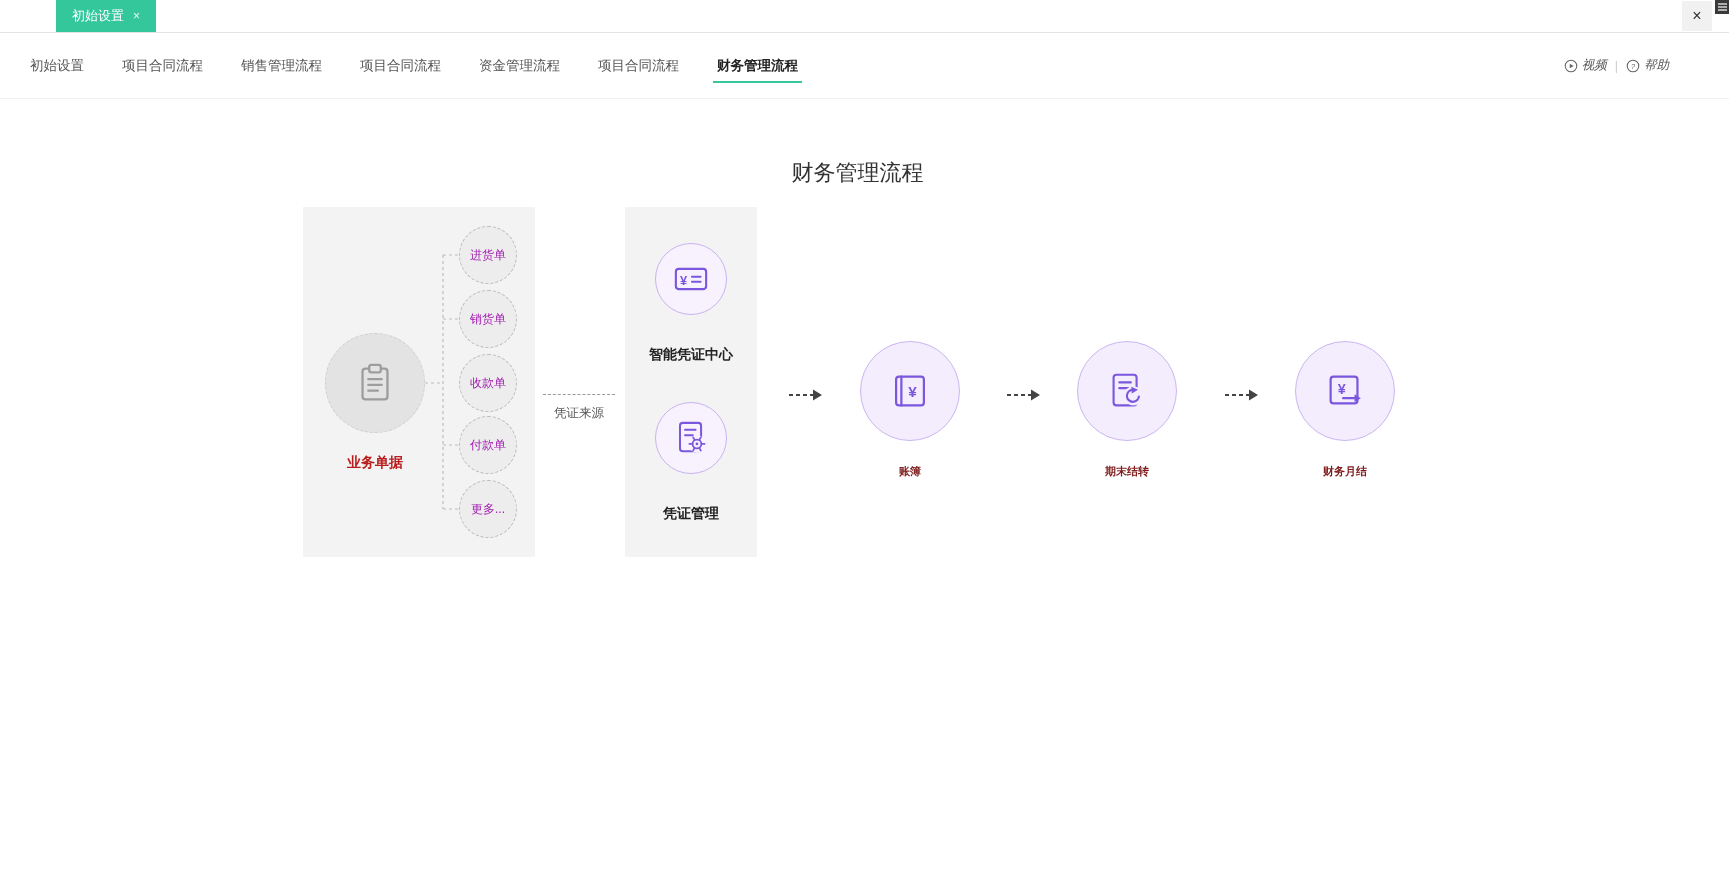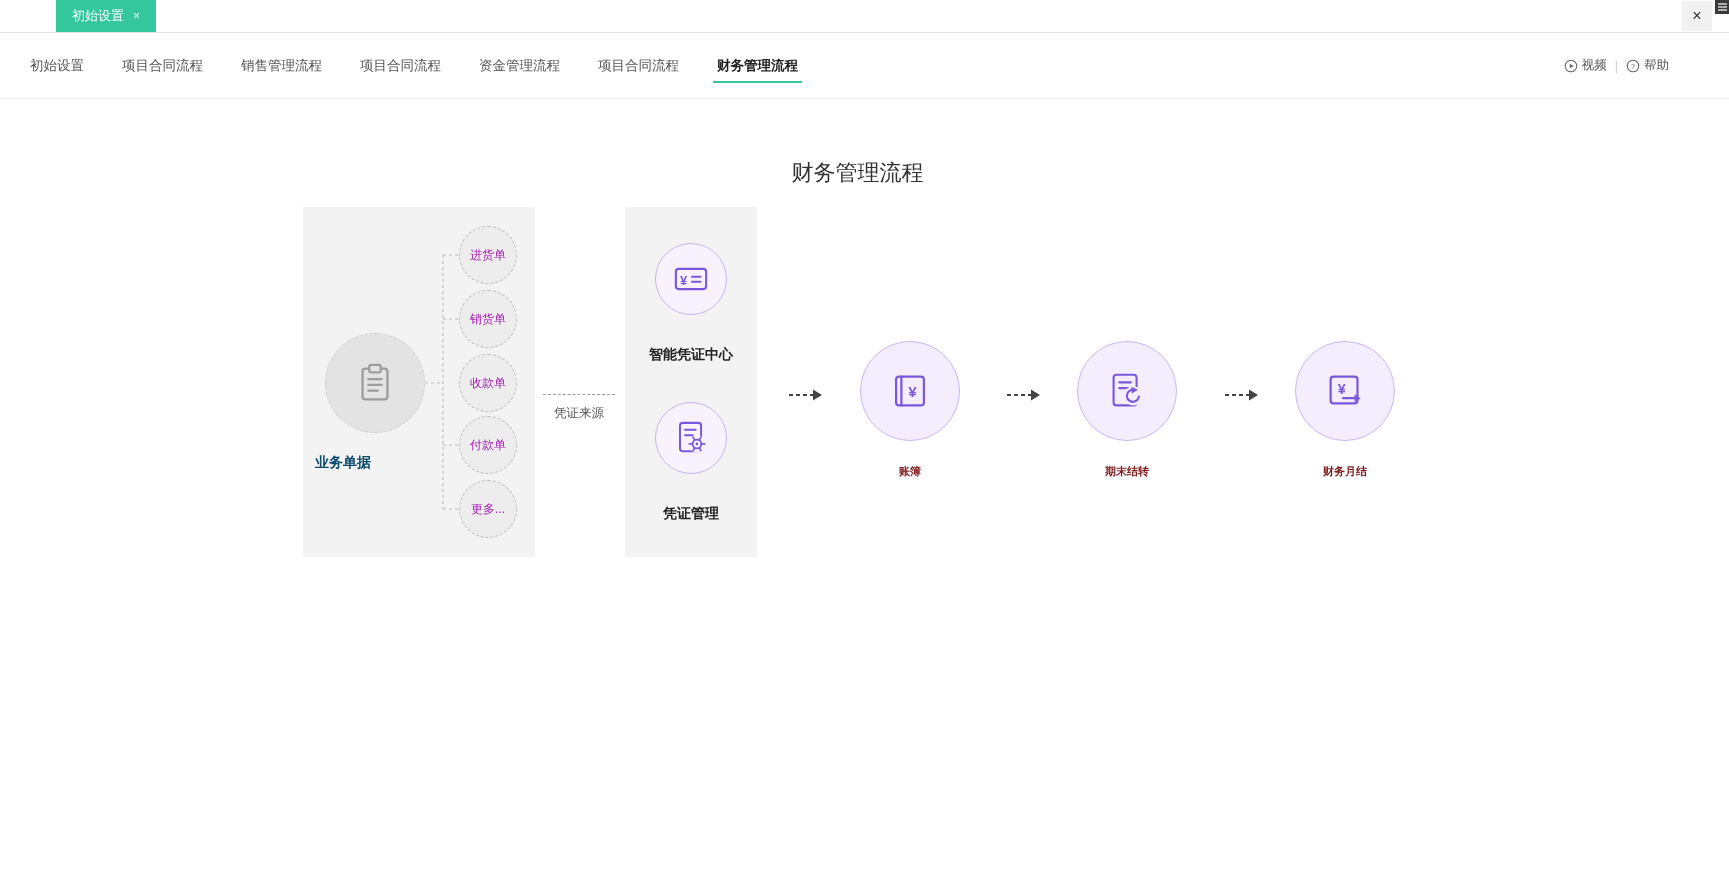--- a/index.html
+++ b/index.html
@@ -23,35 +23,35 @@
   .navbar { position:absolute; top:33px; left:0; right:0; height:66px; background:#fff;
     border-bottom:1px solid #f0f0f0; display:flex; align-items:center; padding:0 30px; }
   .nav-tabs { display:flex; gap:38px; height:100%; align-items:center; }
   .nav-tab { position:relative; height:100%; display:flex; align-items:center; font-size:13.5px;
     color:#555; cursor:pointer; white-space:nowrap; }
   .nav-tab.active { color:#222; font-weight:bold; }
   .nav-tab.active::after { content:""; position:absolute; left:-4px; right:-4px; bottom:15px;
     height:2px; background:#35c79c; }
   .nav-utils { margin-left:auto; display:flex; align-items:center; gap:8px; font-size:12.5px;
     color:#555; padding-right:30px; }
-  .util-item { display:flex; align-items:center; gap:4px; cursor:pointer; }
+  .util-item { display:flex; align-items:center; gap:4px; cursor:pointer;font-style:italic; }
   .util-sep { color:#ccc; }
 
   
   .page-title { position:absolute; top:158px; left:0; width:1715px; text-align:center;
     font-size:22px; font-weight:500; color:#333; }
 
   .panel { position:absolute; background:#f3f3f3; }
   .panel-left { left:303px; top:207px; width:232px; height:350px; }
   .panel-center { left:625px; top:207px; width:132px; height:350px; }
 
   .big-circle { position:absolute; left:22px; top:126px; width:100px; height:100px; border-radius:50%;
     background:#e3e3e3; border:1px dashed #cfcfcf; display:flex; align-items:center; justify-content:center; }
-  .big-circle-label { position:absolute; left:12px; top:247px; width:120px; 
-    font-size:14px; font-weight:bold; color:#0c4a6e; }
+  .big-circle-label { position:absolute; left:12px; top:247px; width:120px; text-align:center;
+    font-size:14px; font-weight:bold; color:#b91c1c; }
 
   .doc-circle { position:absolute; left:156px; width:58px; height:58px; border-radius:50%;
     background:#ededed; border:1px dashed #b9b9b9; display:flex; align-items:center; justify-content:center;
     font-size:12px; color:#a21caf; }
 
   .connector-svg { position:absolute; inset:0; width:100%; height:100%; pointer-events:none; }
 
   .source-link { position:absolute; left:543px; top:394px; width:72px; border-top:1px dashed #999; }
   .source-label { position:absolute; left:533px; top:405px; width:92px; text-align:center;
     font-size:12.5px; color:#555; }

